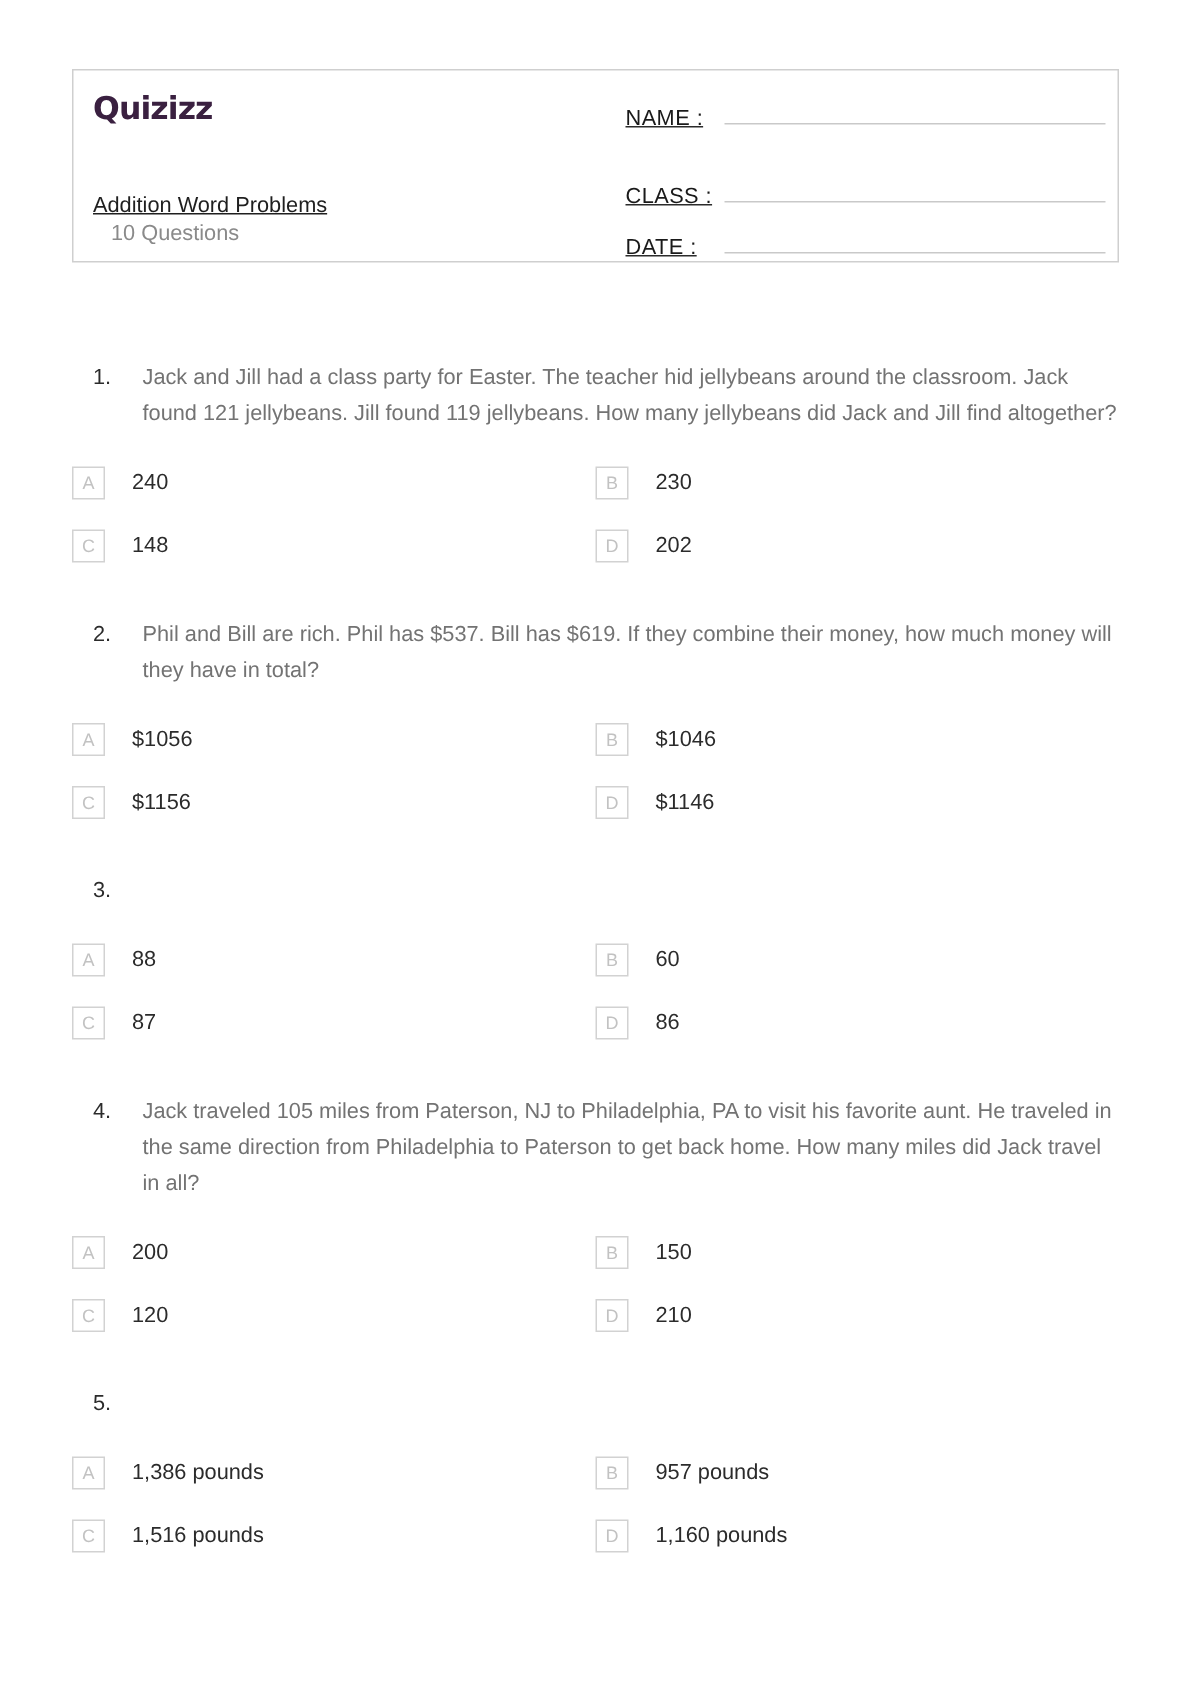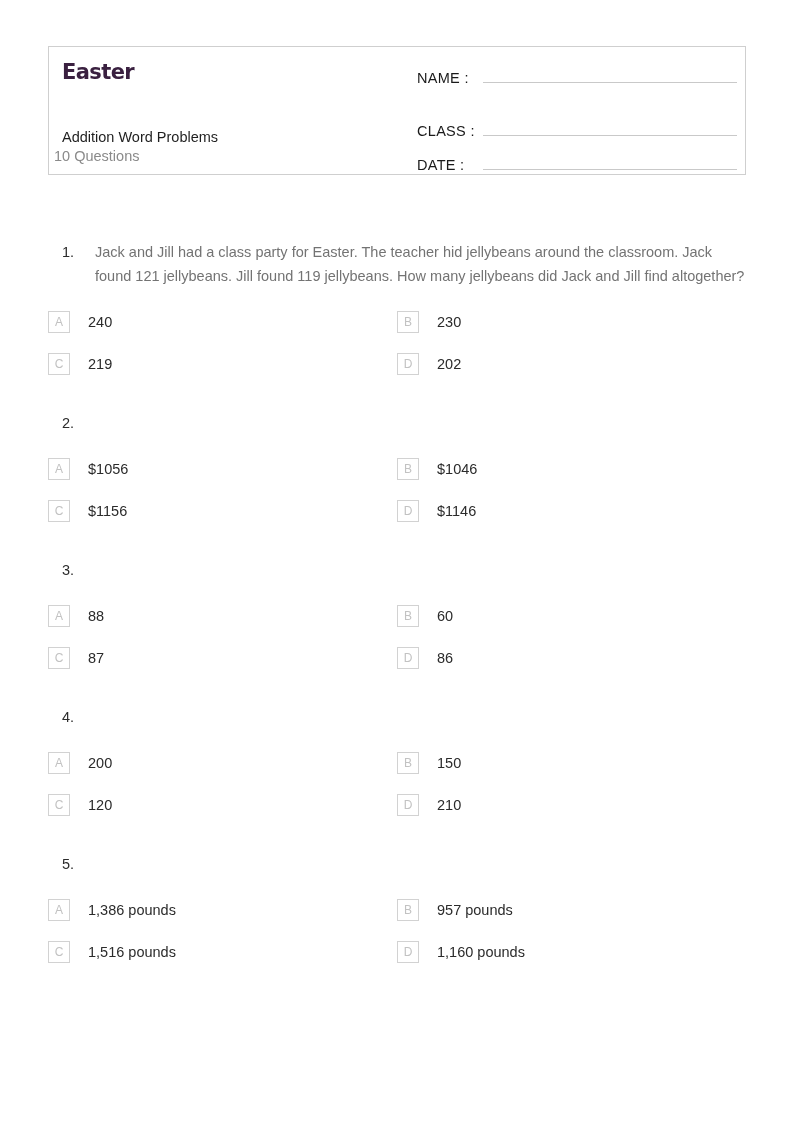--- a/index.html
+++ b/index.html
@@ -47,41 +47,43 @@
     line-height: 26px;
   }
   .quiz-title {
     position: absolute;
     left: 13px;
     top: 81px;
     font-size: 14.5px;
     color: #1f1f1f;
     line-height: 19px;
     white-space: nowrap;
+    text-decoration: underline;
   }
   .quiz-count {
     position: absolute;
-    left: 5px;
+    left: 25px;
     top: 100px;
     font-size: 14.5px;
     color: #8a8a8a;
     line-height: 19px;
     white-space: nowrap;
   }
 
   .fields {
     position: absolute;
     left: 368px;
     top: 18px;
     width: 320px;
   }
   .field-row {
     display: flex;
     align-items: baseline;
     height: 34px;
+    text-decoration: underline;
   }
   .field-label {
     font-size: 14.5px;
     color: #1a1a1a;
     white-space: nowrap;
     letter-spacing: 0.3px;
   }
   .field-label.name  { width: 62px; }
   .field-label.class { width: 62px; margin-top: 24px; }
   .field-label.date  { width: 62px; margin-top: 24px; }
@@ -154,21 +156,21 @@
     line-height: 20px;
   }
 </style>
 </head>
 <body>
 
 <div class="header-card">
 
   <div class="header-left">
     <div class="logo">
-      <span class="logo-text">Easter</span>
+      <span class="logo-text">Quizizz</span>
     </div>
   </div>
 
   <div class="quiz-title">Addition Word Problems</div>
   <div class="quiz-count">10 Questions</div>
 
   <div class="fields">
     <div class="field-row">
       <span class="field-label name">NAME :</span>
       <span class="field-line"></span>
@@ -196,32 +198,33 @@
       <div class="option">
         <span class="opt-letter">A</span>
         <span class="opt-text">240</span>
       </div>
       <div class="option">
         <span class="opt-letter">B</span>
         <span class="opt-text">230</span>
       </div>
       <div class="option">
         <span class="opt-letter">C</span>
-        <span class="opt-text">219</span>
+        <span class="opt-text">148</span>
       </div>
       <div class="option">
         <span class="opt-letter">D</span>
         <span class="opt-text">202</span>
       </div>
     </div>
   </div>
 
   <div class="question-block">
     <div class="q-row">
       <div class="q-num">2.</div>
+      <div class="q-text">Phil and Bill are rich. Phil has $537. Bill has $619. If they combine their money, how much money will they have in total?</div>
     </div>
     <div class="options">
       <div class="option">
         <span class="opt-letter">A</span>
         <span class="opt-text">$1056</span>
       </div>
       <div class="option">
         <span class="opt-letter">B</span>
         <span class="opt-text">$1046</span>
       </div>
@@ -256,20 +259,21 @@
       <div class="option">
         <span class="opt-letter">D</span>
         <span class="opt-text">86</span>
       </div>
     </div>
   </div>
 
   <div class="question-block">
     <div class="q-row">
       <div class="q-num">4.</div>
+      <div class="q-text">Jack traveled 105 miles from Paterson, NJ to Philadelphia, PA to visit his favorite aunt. He traveled in the same direction from Philadelphia to Paterson to get back home. How many miles did Jack travel in all?</div>
     </div>
     <div class="options">
       <div class="option">
         <span class="opt-letter">A</span>
         <span class="opt-text">200</span>
       </div>
       <div class="option">
         <span class="opt-letter">B</span>
         <span class="opt-text">150</span>
       </div>

